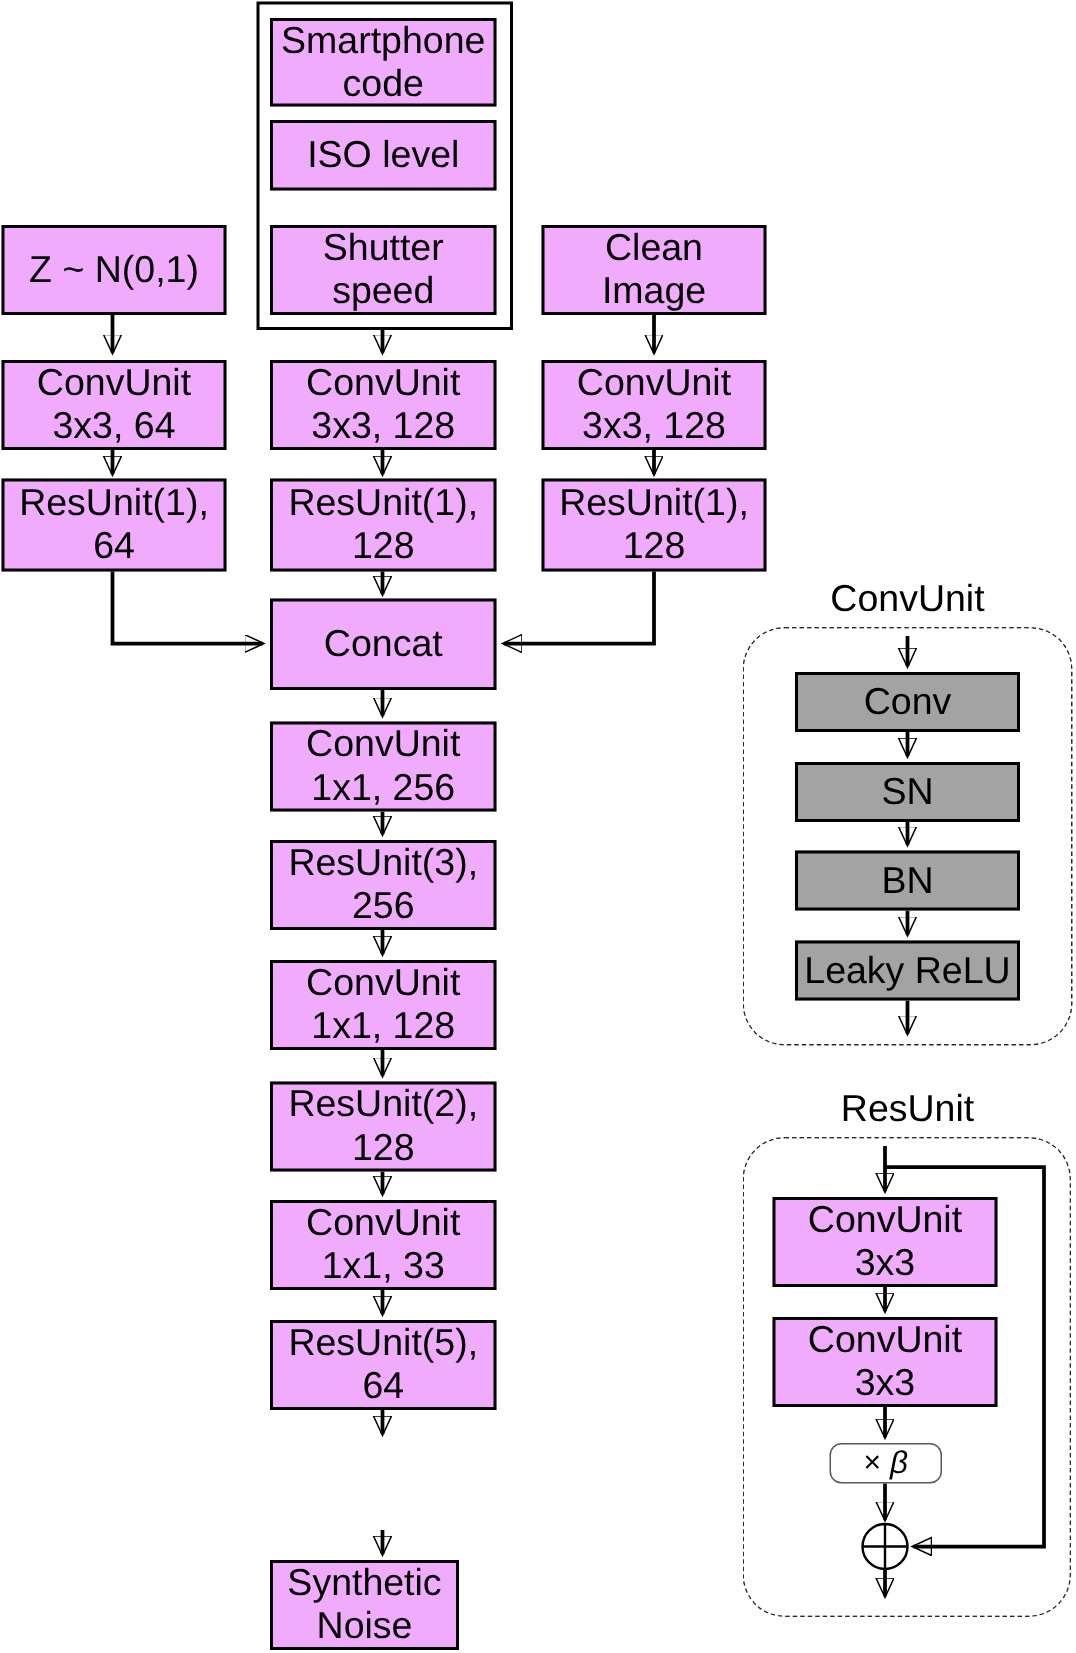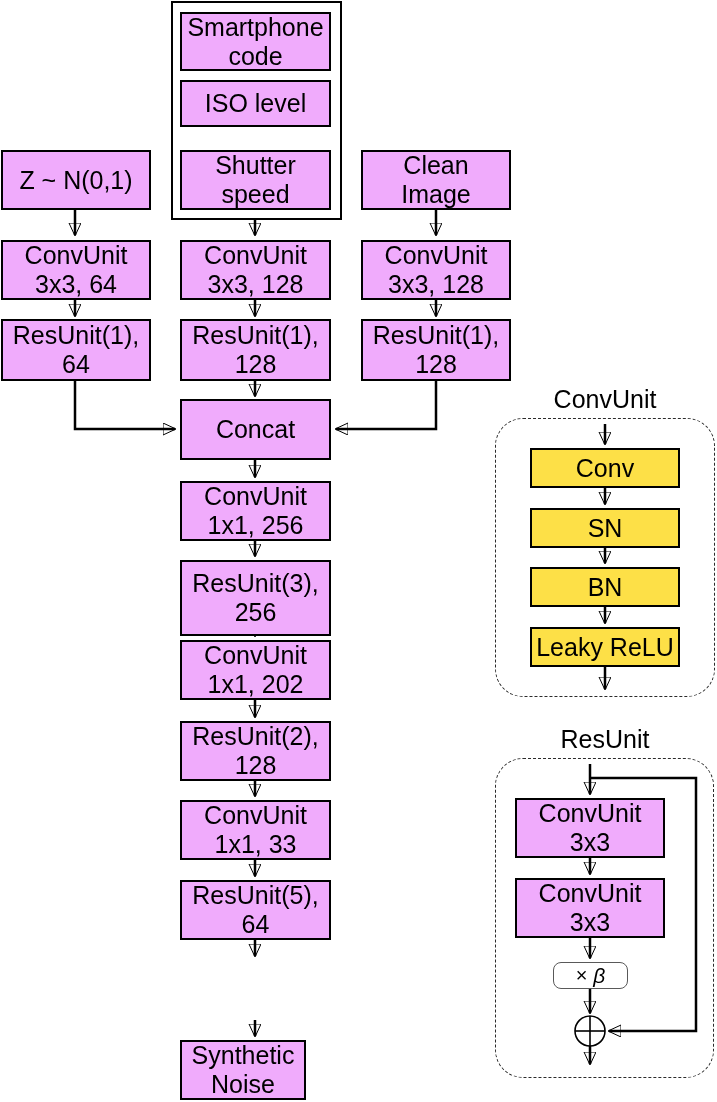--- a/index.html
+++ b/index.html
@@ -17,21 +17,21 @@
     position:absolute;box-sizing:border-box;border:2px solid #000;background:#fff;
   }
   .dashedbox{
     position:absolute;box-sizing:border-box;border:1.5px dashed #2b2b2b;
     border-radius:28px;background:transparent;
   }
   .legend-title{
     position:absolute;text-align:center;font-size:25px;line-height:26px;
   }
   .smallbox{
-    position:absolute;box-sizing:border-box;border:2px solid #000;background:#fde047;
+    position:absolute;box-sizing:border-box;border:2px solid #000;background:#a3a3a3;
     display:flex;align-items:center;justify-content:center;
     font-size:25px;white-space:nowrap;
   }
   .scalebox{
     position:absolute;box-sizing:border-box;border:1.5px solid #595959;background:#fff;
     border-radius:8px;display:flex;align-items:center;justify-content:center;
     font-size:20px;gap:6px;
   }
   .scalebox .beta{font-style:italic;font-size:21px;}
   svg line,svg path,svg polyline{stroke:#000;fill:none;}
@@ -133,27 +133,27 @@
     <span>128</span>
   </div>
 
   <div class="box" style="left:180px;top:399px;width:151px;height:61px">
     <span>Concat</span>
   </div>
   <div class="box" style="left:180px;top:481px;width:151px;height:60px">
     <span>ConvUnit</span>
     <span>1x1, 256</span>
   </div>
-  <div class="box" style="left:180px;top:560px;width:151px;height:76px">
+  <div class="box" style="left:180px;top:560px;width:151px;height:60px">
     <span>ResUnit(3),</span>
     <span>256</span>
   </div>
   <div class="box" style="left:180px;top:640px;width:151px;height:60px">
     <span>ConvUnit</span>
-    <span>1x1, 202</span>
+    <span>1x1, 128</span>
   </div>
   <div class="box" style="left:180px;top:721px;width:151px;height:60px">
     <span>ResUnit(2),</span>
     <span>128</span>
   </div>
   <div class="box" style="left:180px;top:800px;width:151px;height:60px">
     <span>ConvUnit</span>
     <span>1x1, 33</span>
   </div>
   <div class="box" style="left:180px;top:880px;width:151px;height:60px">

